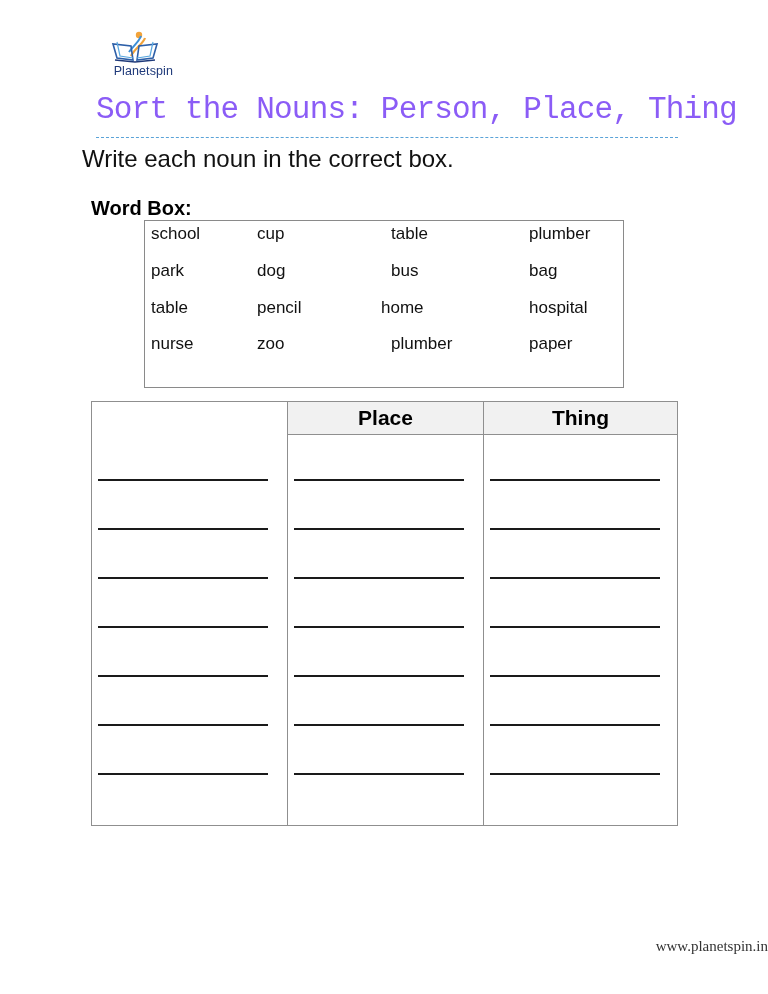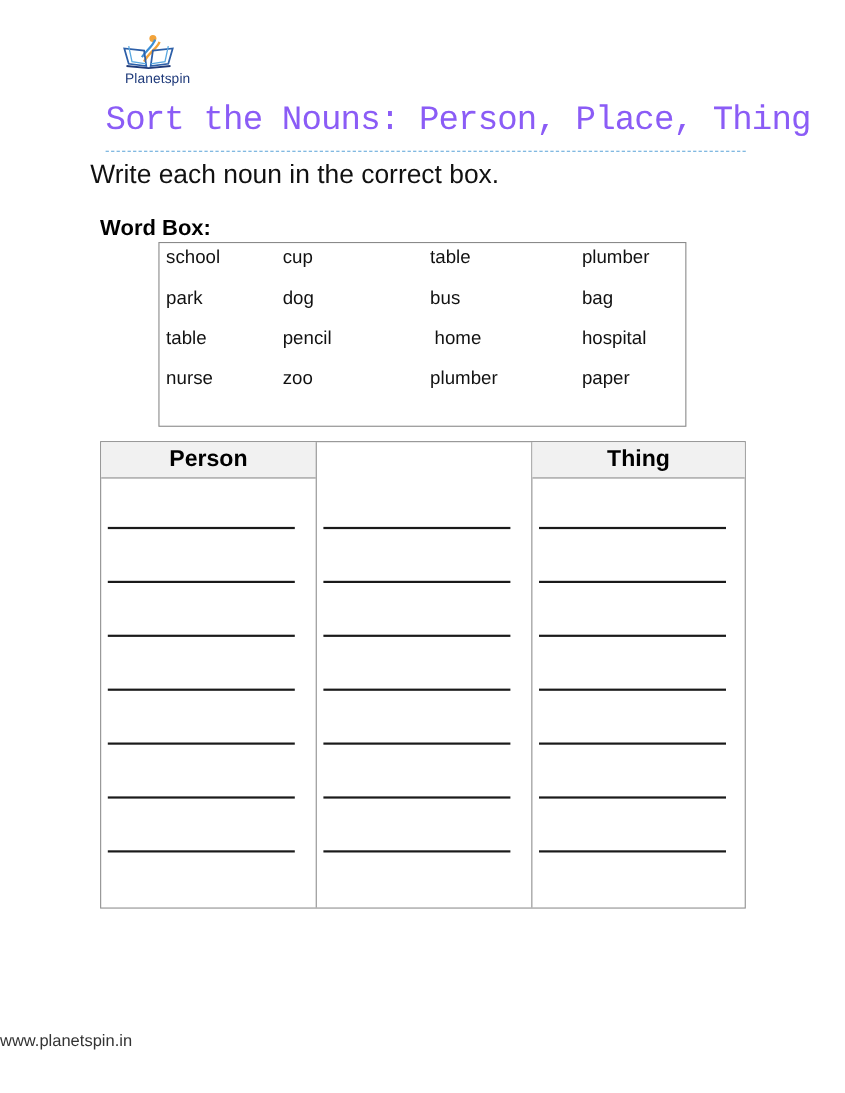--- a/index.html
+++ b/index.html
@@ -11,21 +11,21 @@
   .rule { position:absolute; left:96px; top:137px; width:582px; border-top:1px dashed #5aa3d8; }
   .instruction { position:absolute; left:82px; top:145px; font-size:24px; color:#111; white-space:nowrap; }
   .wb-label { position:absolute; left:91px; top:197px; font-size:20px; font-weight:bold; }
   .wordbox { position:absolute; left:144px; top:220px; width:480px; height:168px; border:1px solid #8a8a8a; box-sizing:border-box; }
   .word { position:absolute; font-size:17px; color:#111; white-space:nowrap; }
   .sort-table { position:absolute; left:91px; top:401px; width:587px; height:425px; border:1px solid #8f8f8f; box-sizing:border-box; }
   .col { position:absolute; top:0; height:100%; box-sizing:border-box; }
   .col + .col { border-left:1px solid #8f8f8f; }
   .col-head { height:32px; background:#f1f1f1; border-bottom:1px solid #8f8f8f; text-align:center; font-size:21px; font-weight:bold; line-height:32px; }
   .blank { position:absolute; left:6px; height:2px; background:#1a1a1a; }
-  .footer { position:absolute; left:0; width:768px; top:938px; text-align:left; font-size:15px; color:#333; }
+  .footer { position:absolute; left:0; width:768px; top:938px; text-align:right; font-size:15px; color:#333;font-family:Liberation Serif, serif; }
 </style>
 </head>
 <body>
 
 <div class="logo">
   <svg width="52" height="34" viewBox="0 0 52 34">
     <circle cx="30" cy="5" r="3.2" fill="#f2a33a"></circle>
     <path d="M22 26 C26 18, 34 14, 36 8" stroke="#f2a33a" stroke-width="2.2" fill="none"></path>
     <path d="M20 22 C24 16, 30 12, 32 6" stroke="#3d8fd6" stroke-width="2" fill="none"></path>
     <path d="M4 14 L8 28 L24 30 L22 16 Z" fill="none" stroke="#2d5fa8" stroke-width="1.6"></path>
@@ -48,41 +48,41 @@
   <span class="word" style="left:246px;top:3px">table</span>
   <span class="word" style="left:384px;top:3px">plumber</span>
 
   <span class="word" style="left:6px;top:40px">park</span>
   <span class="word" style="left:112px;top:40px">dog</span>
   <span class="word" style="left:246px;top:40px">bus</span>
   <span class="word" style="left:384px;top:40px">bag</span>
 
   <span class="word" style="left:6px;top:77px">table</span>
   <span class="word" style="left:112px;top:77px">pencil</span>
-  <span class="word" style="left:250px;top:77px">home</span>
+  <span class="word" style="left:236px;top:77px">home</span>
   <span class="word" style="left:384px;top:77px">hospital</span>
 
   <span class="word" style="left:6px;top:113px">nurse</span>
   <span class="word" style="left:112px;top:113px">zoo</span>
   <span class="word" style="left:246px;top:113px">plumber</span>
   <span class="word" style="left:384px;top:113px">paper</span>
 </div>
 
 <div class="sort-table">
   <div class="col" style="left:0;width:195px">
-    <div class="col-head">Person</div>
     <div class="blank" style="top:77px;width:170px"></div>
     <div class="blank" style="top:126px;width:170px"></div>
     <div class="blank" style="top:175px;width:170px"></div>
     <div class="blank" style="top:224px;width:170px"></div>
     <div class="blank" style="top:273px;width:170px"></div>
     <div class="blank" style="top:322px;width:170px"></div>
     <div class="blank" style="top:371px;width:170px"></div>
   </div>
   <div class="col" style="left:195px;width:196px">
+    <div class="col-head">Place</div>
     <div class="blank" style="top:77px;width:170px"></div>
     <div class="blank" style="top:126px;width:170px"></div>
     <div class="blank" style="top:175px;width:170px"></div>
     <div class="blank" style="top:224px;width:170px"></div>
     <div class="blank" style="top:273px;width:170px"></div>
     <div class="blank" style="top:322px;width:170px"></div>
     <div class="blank" style="top:371px;width:170px"></div>
   </div>
   <div class="col" style="left:391px;width:194px">
     <div class="col-head">Thing</div>

